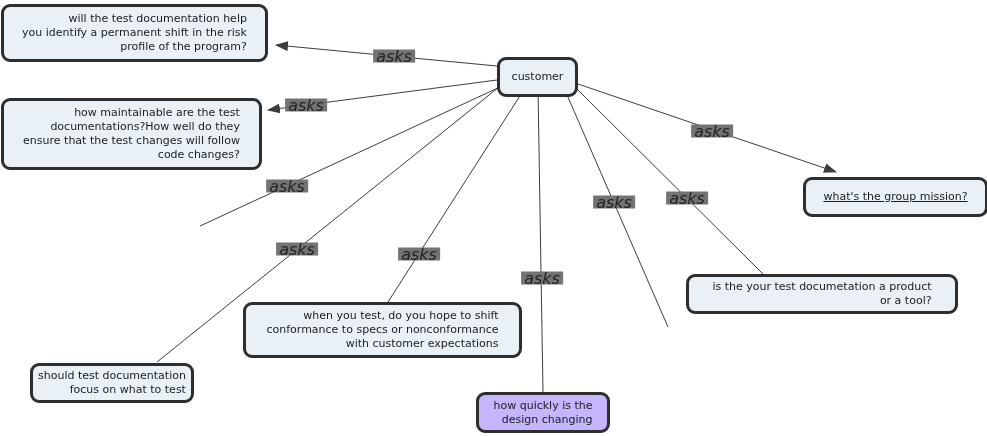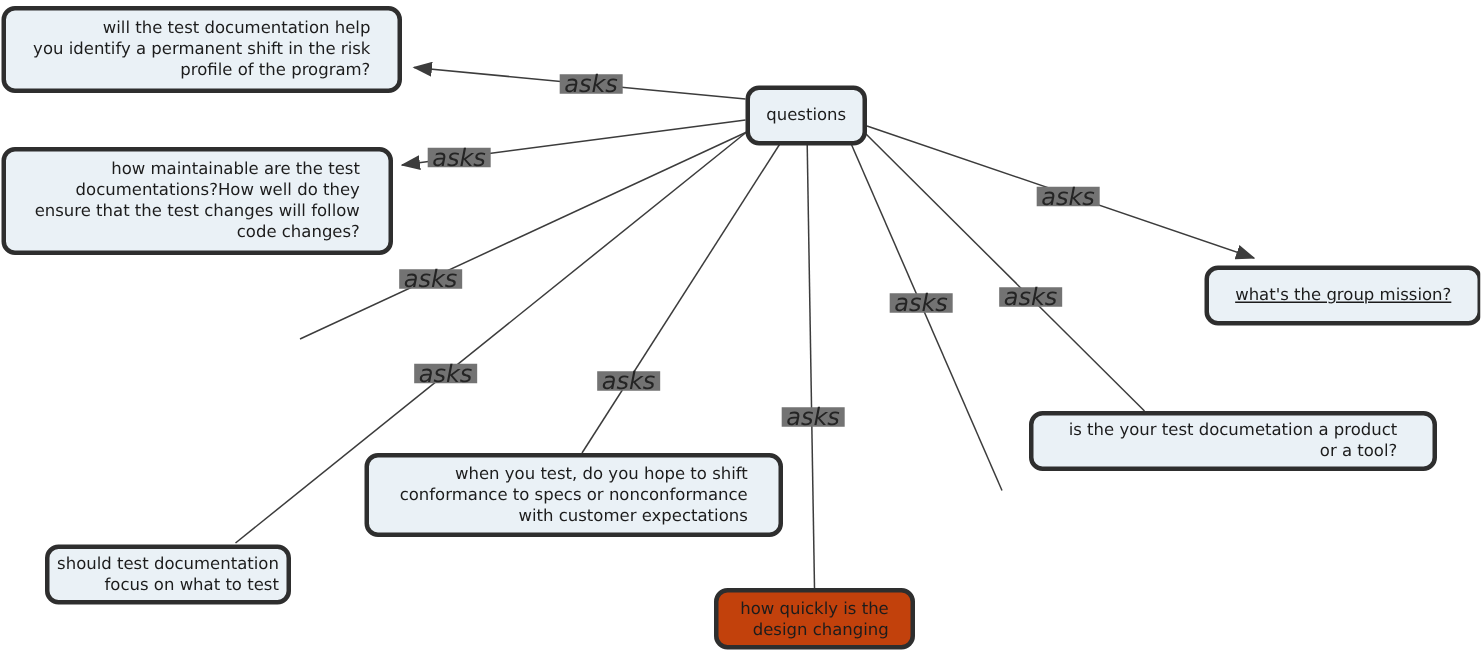--- a/index.html
+++ b/index.html
@@ -67,31 +67,31 @@
     </svg>
 <span class="edge-label" style="left: 394px; top: 56px;">asks</span>
     <span class="edge-label" style="left: 306px; top: 105px;">asks</span>
     <span class="edge-label" style="left: 287px; top: 186px;">asks</span>
     <span class="edge-label" style="left: 297px; top: 249px;">asks</span>
     <span class="edge-label" style="left: 419px; top: 254px;">asks</span>
     <span class="edge-label" style="left: 542px; top: 278px;">asks</span>
     <span class="edge-label" style="left: 614px; top: 202px;">asks</span>
     <span class="edge-label" style="left: 687px; top: 198px;">asks</span>
     <span class="edge-label" style="left: 712px; top: 131px;">asks</span>
-    <div class="node" style="left: 497px; top: 57px; width: 81px; height: 31px; background: rgb(234, 241, 246); border-color: rgb(46, 46, 46);">questions</div>
+    <div class="node" style="left: 497px; top: 57px; width: 81px; height: 31px; background: rgb(234, 241, 246); border-color: rgb(46, 46, 46);">customer</div>
     <div class="node" style="left: 1px; top: 4px; width: 267px; height: 58px; background: rgb(234, 241, 246); border-color: rgb(46, 46, 46);">will the test documentation help
 you identify a permanent shift in the risk
 profile of the program?</div>
     <div class="node" style="left: 1px; top: 98px; width: 261px; height: 72px; background: rgb(234, 241, 246); border-color: rgb(46, 46, 46);">how maintainable are the test
 documentations?How well do they
 ensure that the test changes will follow
 code changes?</div>
     <div class="node" style="left: 30px; top: 363px; width: 164px; height: 38px; background: rgb(234, 241, 246); border-color: rgb(46, 46, 46);">should test documentation
 focus on what to test</div>
     <div class="node" style="left: 243px; top: 302px; width: 279px; height: 56px; background: rgb(234, 241, 246); border-color: rgb(46, 46, 46);">when you test, do you hope to shift
 conformance to specs or nonconformance
 with customer expectations</div>
-    <div class="node" style="left: 476px; top: 392px; width: 134px; height: 41px; background: #c2410c; border-color: rgb(46, 46, 46);">how quickly is the
+    <div class="node" style="left: 476px; top: 392px; width: 134px; height: 41px; background: #c4b5fd; border-color: rgb(46, 46, 46);">how quickly is the
 design changing</div>
     <div class="node" style="left: 674px; top: 274px; width: 272px; height: 38px; background: rgb(234, 241, 246); border-color: rgb(46, 46, 46); margin-left: 12px;">is the your test documetation  a product
 or a tool?</div>
     <div class="node" style="left: 803px; top: 177px; width: 185px; height: 27px; background: rgb(234, 241, 246); border-color: rgb(46, 46, 46); text-decoration: underline;">what's the group mission?</div>
   </div>
 
 </body></html>

